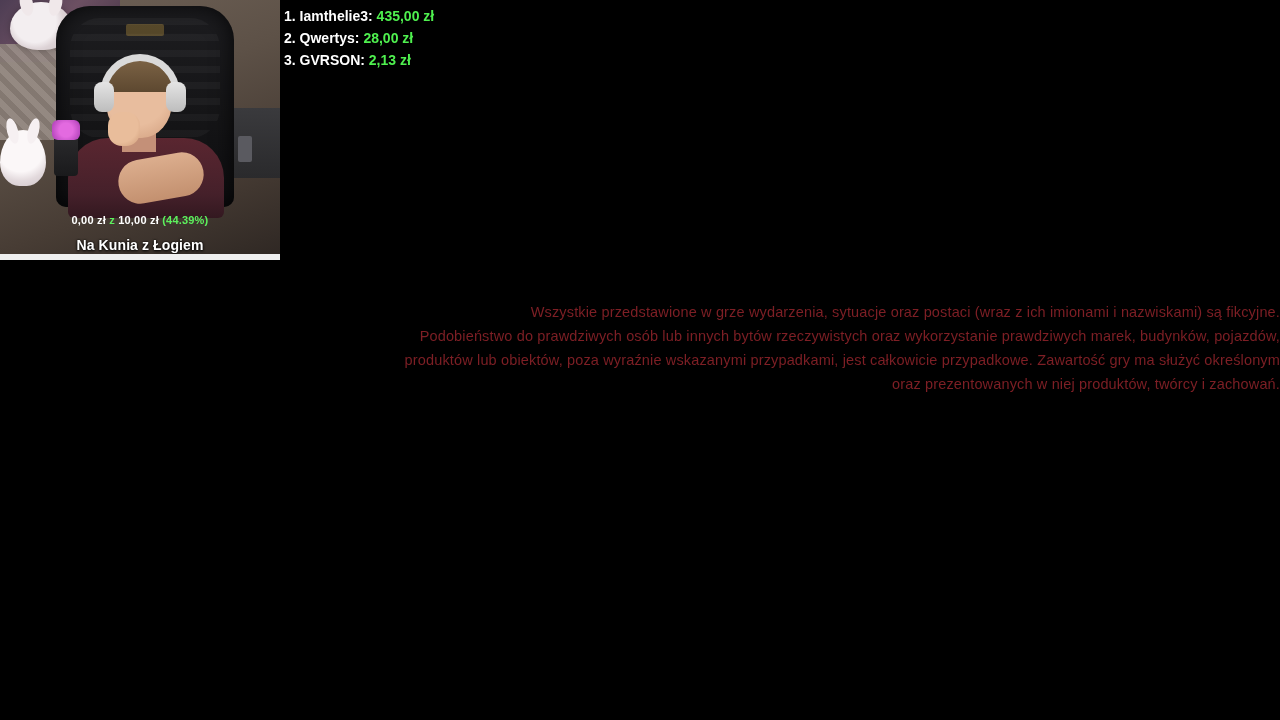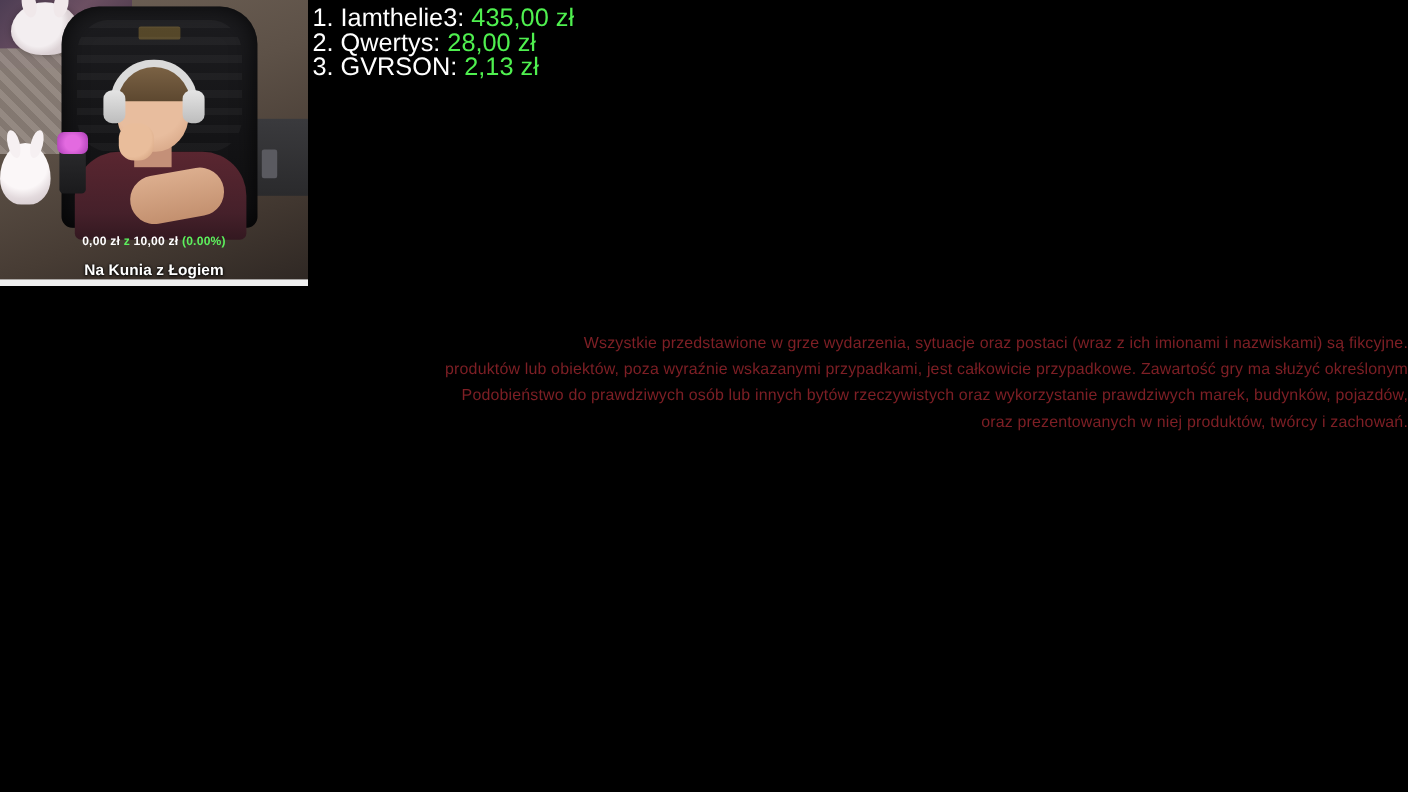--- a/index.html
+++ b/index.html
@@ -236,22 +236,22 @@
   }
   #goal .sep { color: #5df05d; font-weight: bold; }
   #goal .target { color: #ffffff; }
   #goal .pct { color: #5df05d; }
 
   
   #leaderboard {
     position: absolute;
     left: 284px;
     top: 5px;
-    font-size: 23px;
-    font-weight: normal;
+    font-size: 14px;
+    font-weight: bold;
     line-height: 22px;
     color: #ffffff;
     text-shadow: 0 1px 2px rgba(0,0,0,.8);
   }
   #leaderboard .row { white-space: nowrap; }
   #leaderboard .rank { color: #ffffff; }
   #leaderboard .name { color: #ffffff; }
   #leaderboard .amount { color: #4ff04f; }
 
   
@@ -298,21 +298,21 @@
   <div class="cam-mic"></div>
 
   <div class="cam-caption">Na Kunia z Łogiem</div>
   <div class="cam-bottombar"></div>
 </div>
 
 <div id="goal">
   <span>0,00 zł</span>
   <span class="sep">z</span>
   <span class="target">10,00 zł</span>
-  <span class="pct">(0.00%)</span>
+  <span class="pct">(44.39%)</span>
 </div>
 
 <div id="leaderboard">
   <div class="row">
     <span class="rank">1.</span>
     <span class="name">Iamthelie3:</span>
     <span class="amount">435,00 zł</span>
   </div>
   <div class="row">
     <span class="rank">2.</span>
@@ -321,16 +321,16 @@
   </div>
   <div class="row">
     <span class="rank">3.</span>
     <span class="name">GVRSON:</span>
     <span class="amount">2,13 zł</span>
   </div>
 </div>
 
 <div id="disclaimer">
   <span class="line">Wszystkie przedstawione w grze wydarzenia, sytuacje oraz postaci (wraz z ich imionami i nazwiskami) są fikcyjne.</span>
+  <span class="line">Podobieństwo do prawdziwych osób lub innych bytów rzeczywistych oraz wykorzystanie prawdziwych marek, budynków, pojazdów,</span>
   <span class="line">produktów lub obiektów, poza wyraźnie wskazanymi przypadkami, jest całkowicie przypadkowe. Zawartość gry ma służyć określonym</span>
-  <span class="line">Podobieństwo do prawdziwych osób lub innych bytów rzeczywistych oraz wykorzystanie prawdziwych marek, budynków, pojazdów,</span>
   <span class="line">oraz prezentowanych w niej produktów, twórcy i zachowań.</span>
 </div>
 
 </body></html>

